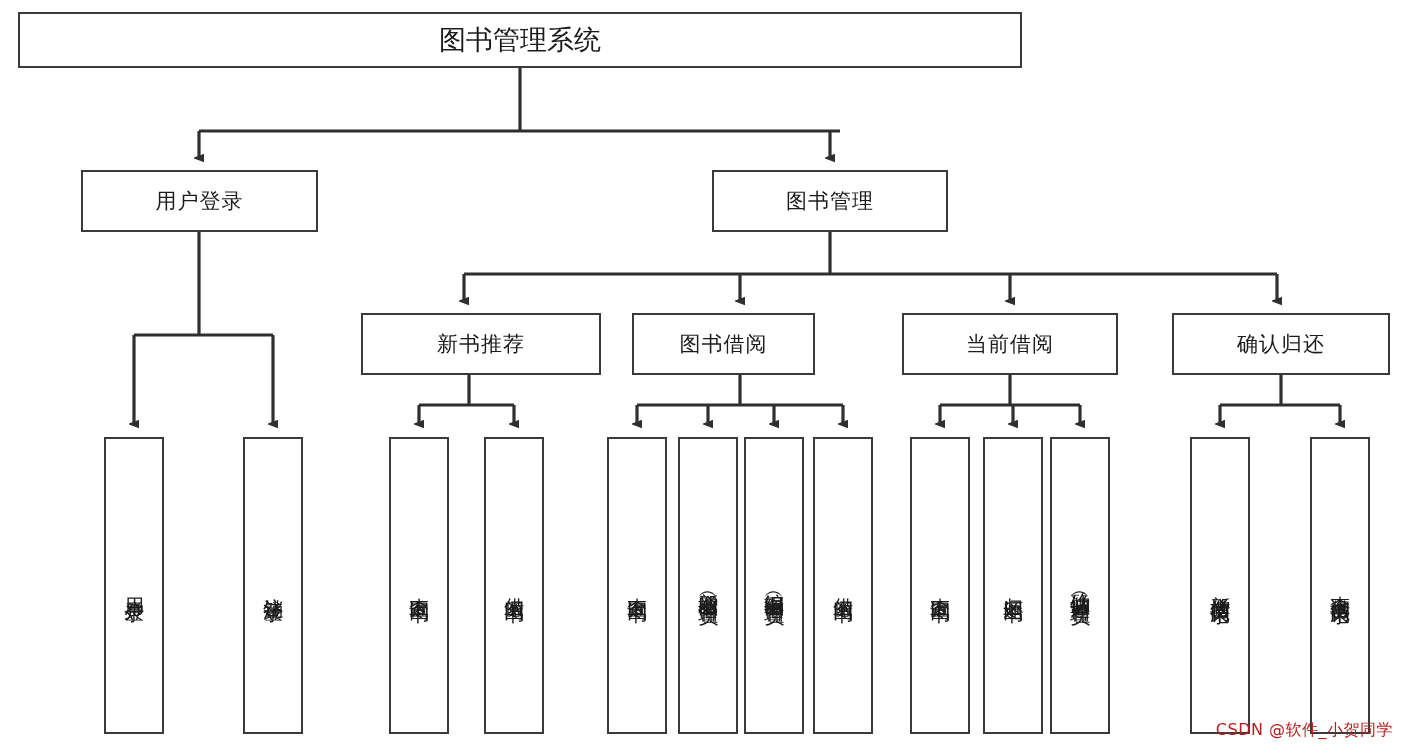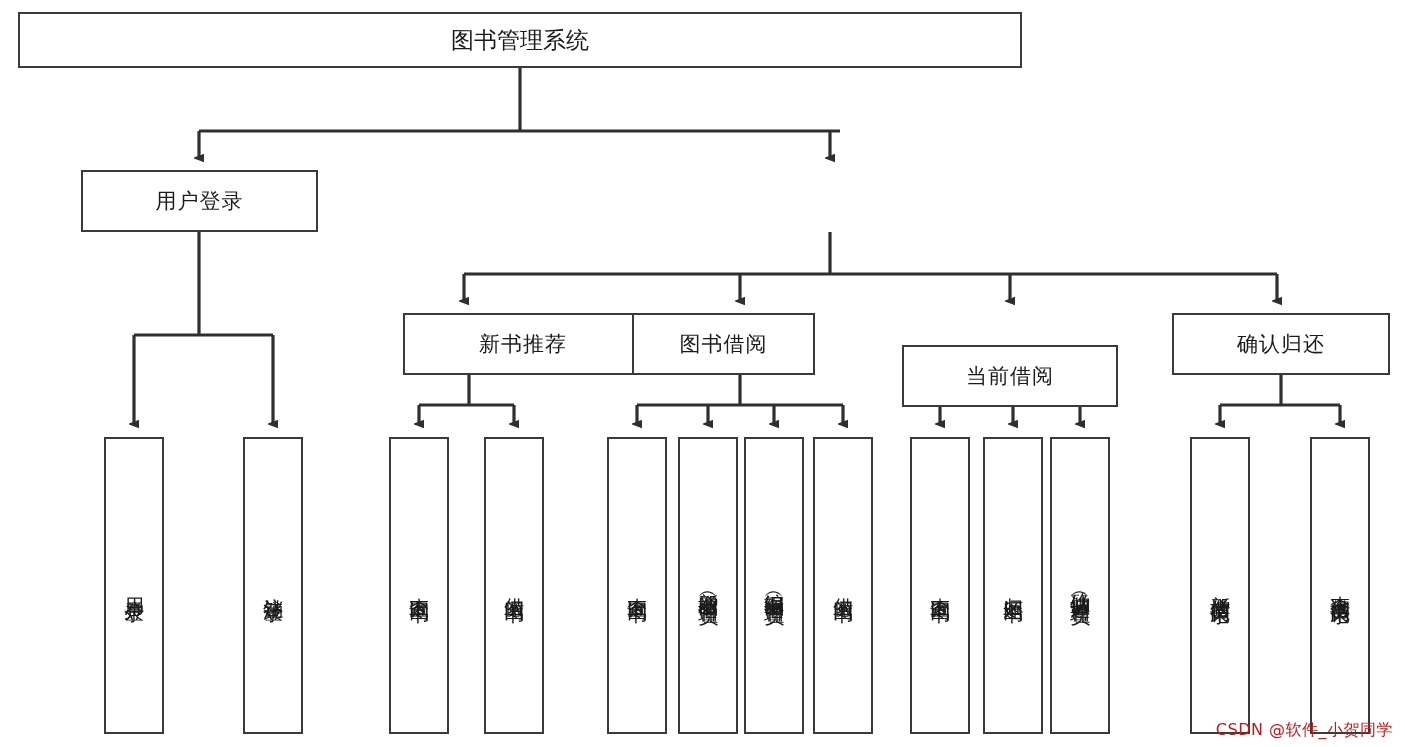--- a/index.html
+++ b/index.html
@@ -11,21 +11,21 @@
   svg#wires{position:absolute;left:0;top:0;width:1405px;height:747px;}
 
   .node{
     position:absolute;box-sizing:border-box;
     background:#ffffff;
     border:2px solid #3a3a3a;
     display:flex;align-items:center;justify-content:center;
     color:#1b1b1b;
   }
   .node.h{ font-size:21px; letter-spacing:1px; }
-  .node.root{ font-size:23px; }
+  .node.root{ font-size:27px; }
 
   .leaf{
     position:absolute;box-sizing:border-box;
     background:#ffffff;
     border:2px solid #3a3a3a;
     display:flex;align-items:center;justify-content:center;
   }
   .leaf .vtext{
     writing-mode:vertical-rl;
     text-orientation:upright;
@@ -99,28 +99,31 @@
     </g>
   </svg>
 
   <div class="node root" style="left:18px;top:12px;width:1004px;height:56px;">
     <span>图书管理系统</span>
   </div>
 
   <div class="node h" style="left:81px;top:170px;width:237px;height:62px;">
     <span>用户登录</span>
   </div>
+  <div class="node h" style="left:712px;top:170px;width:236px;height:62px;">
+    <span>图书管理</span>
+  </div>
 
-  <div class="node h" style="left:361px;top:313px;width:240px;height:62px;margin-left:42px;">
+  <div class="node h" style="left:361px;top:313px;width:240px;height:62px;">
     <span>新书推荐</span>
   </div>
   <div class="node h" style="left:632px;top:313px;width:183px;height:62px;">
     <span>图书借阅</span>
   </div>
-  <div class="node h" style="left:902px;top:313px;width:216px;height:62px;margin-top:32px;">
+  <div class="node h" style="left:902px;top:313px;width:216px;height:62px;">
     <span>当前借阅</span>
   </div>
   <div class="node h" style="left:1172px;top:313px;width:218px;height:62px;">
     <span>确认归还</span>
   </div>
 
   <div class="leaf" style="left:104px;top:437px;width:60px;height:297px;">
     <span class="vtext">用户登录</span>
   </div>
   <div class="leaf" style="left:243px;top:437px;width:60px;height:297px;">

